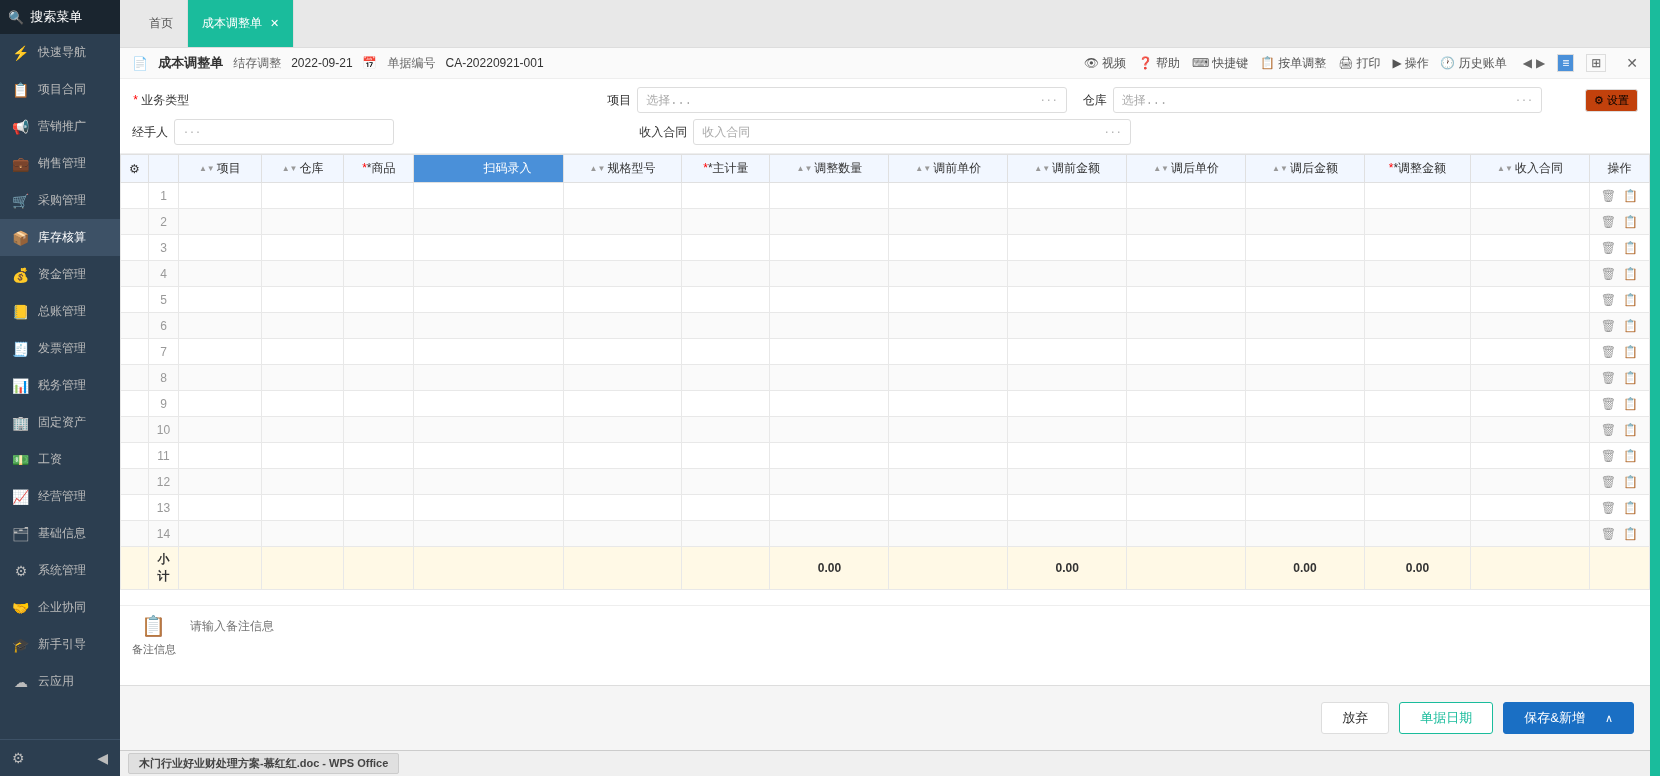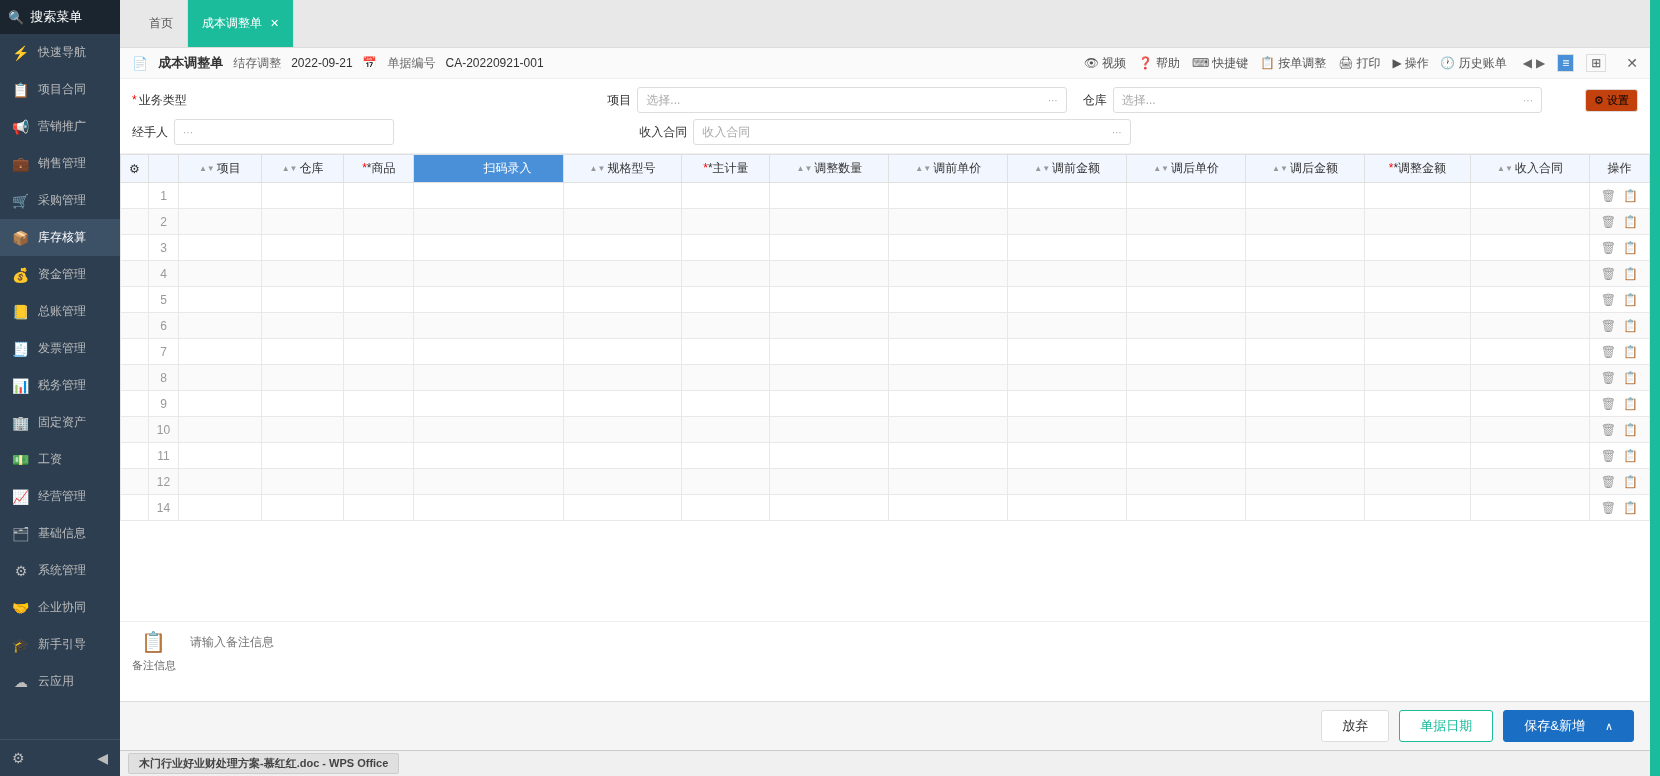--- a/index.html
+++ b/index.html
@@ -127,20 +127,21 @@
       align-items: center;
       gap: 16px;
       margin-bottom: 6px;
     }
     .form-row:last-child { margin-bottom: 0; }
     .form-field {
       display: flex;
       align-items: center;
       gap: 6px;
       flex: 1;
+      font-family: Liberation Mono, monospace;
     }
     .form-field label { color: #333; font-size: 12px; white-space: nowrap; }
     .form-field label.required::before { content: '*'; color: red; margin-right: 2px; }
     .form-field .field-input {
       flex: 1;
       border: 1px solid #ddd;
       border-radius: 3px;
       padding: 3px 8px;
       font-size: 12px;
       display: flex;
@@ -226,21 +227,21 @@
       color: #aaa;
       resize: none;
       padding: 4px;
     }
 
     
     .footer {
       display: flex;
       align-items: center;
       justify-content: flex-end;
-      padding: 8px 16px;
+      padding: 16px 16px;
       background: #f5f5f5;
       border-top: 1px solid #ddd;
       gap: 10px;
       flex-shrink: 0;
     }
     .btn {
       padding: 6px 20px;
       border-radius: 3px;
       border: 1px solid #ddd;
       font-size: 13px;
@@ -745,38 +746,77 @@
       <td></td>
       <td></td>
       <td></td>
       <td class="actions">
         <span style="cursor:pointer;color:#999;margin-right:4px;">🗑</span>
         <span style="cursor:pointer;color:#999;">📋</span>
       </td>
     </tr>
             <tr>
       <td></td>
+      <td class="row-num">13</td>
+      <td></td>
+      <td></td>
+      <td></td>
+      <td></td>
+      <td></td>
+      <td></td>
+      <td></td>
+      <td></td>
+      <td></td>
+      <td></td>
+      <td></td>
+      <td></td>
+      <td></td>
+      <td class="actions">
+        <span style="cursor:pointer;color:#999;margin-right:4px;">🗑</span>
+        <span style="cursor:pointer;color:#999;">📋</span>
+      </td>
+    </tr>
+            <tr>
+      <td></td>
       <td class="row-num">14</td>
       <td></td>
       <td></td>
       <td></td>
       <td></td>
       <td></td>
       <td></td>
       <td></td>
       <td></td>
       <td></td>
       <td></td>
       <td></td>
       <td></td>
       <td></td>
       <td class="actions">
         <span style="cursor:pointer;color:#999;margin-right:4px;">🗑</span>
         <span style="cursor:pointer;color:#999;">📋</span>
       </td>
+    </tr>
+            <tr class="subtotal">
+      <td></td>
+      <td class="row-num" style="color:#333;font-weight:bold;">小计</td>
+      <td></td>
+      <td></td>
+      <td></td>
+      <td></td>
+      <td></td>
+      <td></td>
+      <td>0.00</td>
+      <td></td>
+      <td>0.00</td>
+      <td></td>
+      <td>0.00</td>
+      <td>0.00</td>
+      <td></td>
+      <td></td>
     </tr>
           </tbody>
       </table>
     </div>
 
     <div class="note-area">
       <div class="note-icon-area">
         <span class="note-icon">📋</span>
         <span>备注信息</span>
       </div>

